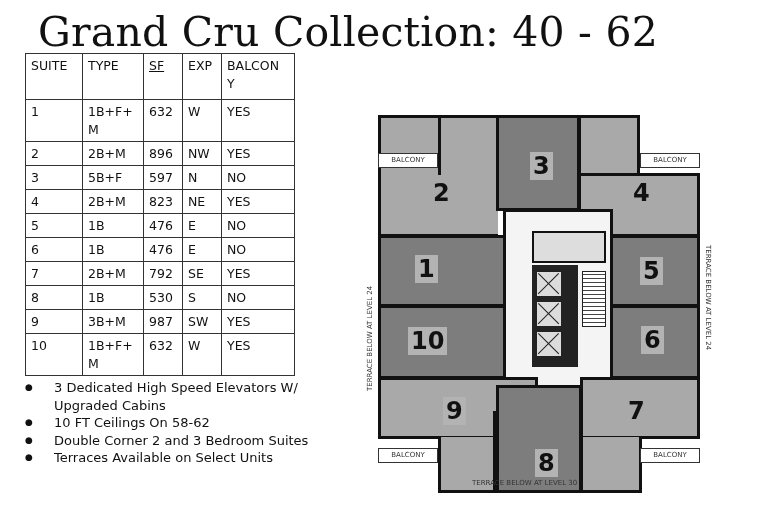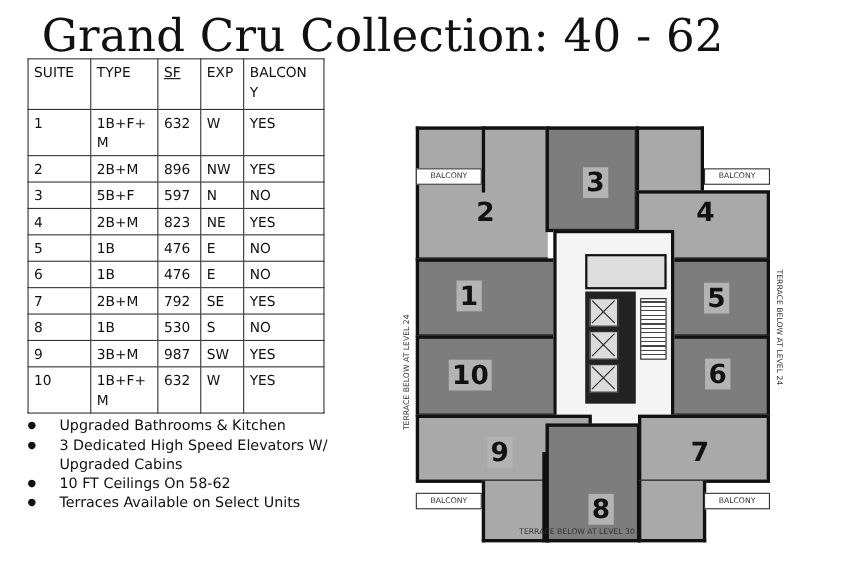--- a/index.html
+++ b/index.html
@@ -113,23 +113,23 @@
         <td>10</td>
         <td>1B+F+ M</td>
         <td>632</td>
         <td>W</td>
         <td>YES</td>
       </tr>
     </tbody>
 </table>
 
 <ul class="features">
-  <li>Upgraded Bathrooms &amp; Kitchen</li>
   <li>3 Dedicated High Speed Elevators W/ Upgraded Cabins</li>
   <li>10 FT Ceilings On 58-62</li>
+  <li>Double Corner 2 and 3 Bedroom Suites</li>
   <li>Terraces Available on Select Units</li>
 </ul>
 
 <div class="plan">
 
   <div class="unit light" style="left:18px;top:20px;width:120px;height:122px;border-right:none;"></div>
   <div class="unit light" style="left:78px;top:20px;width:62px;height:60px;border-bottom:none;"></div>
   <div class="unit dark" style="left:136px;top:20px;width:84px;height:96px;"></div>
   <div class="unit light" style="left:218px;top:20px;width:62px;height:60px;border-bottom:none;"></div>
   <div class="unit light" style="left:218px;top:78px;width:122px;height:64px;"></div>

